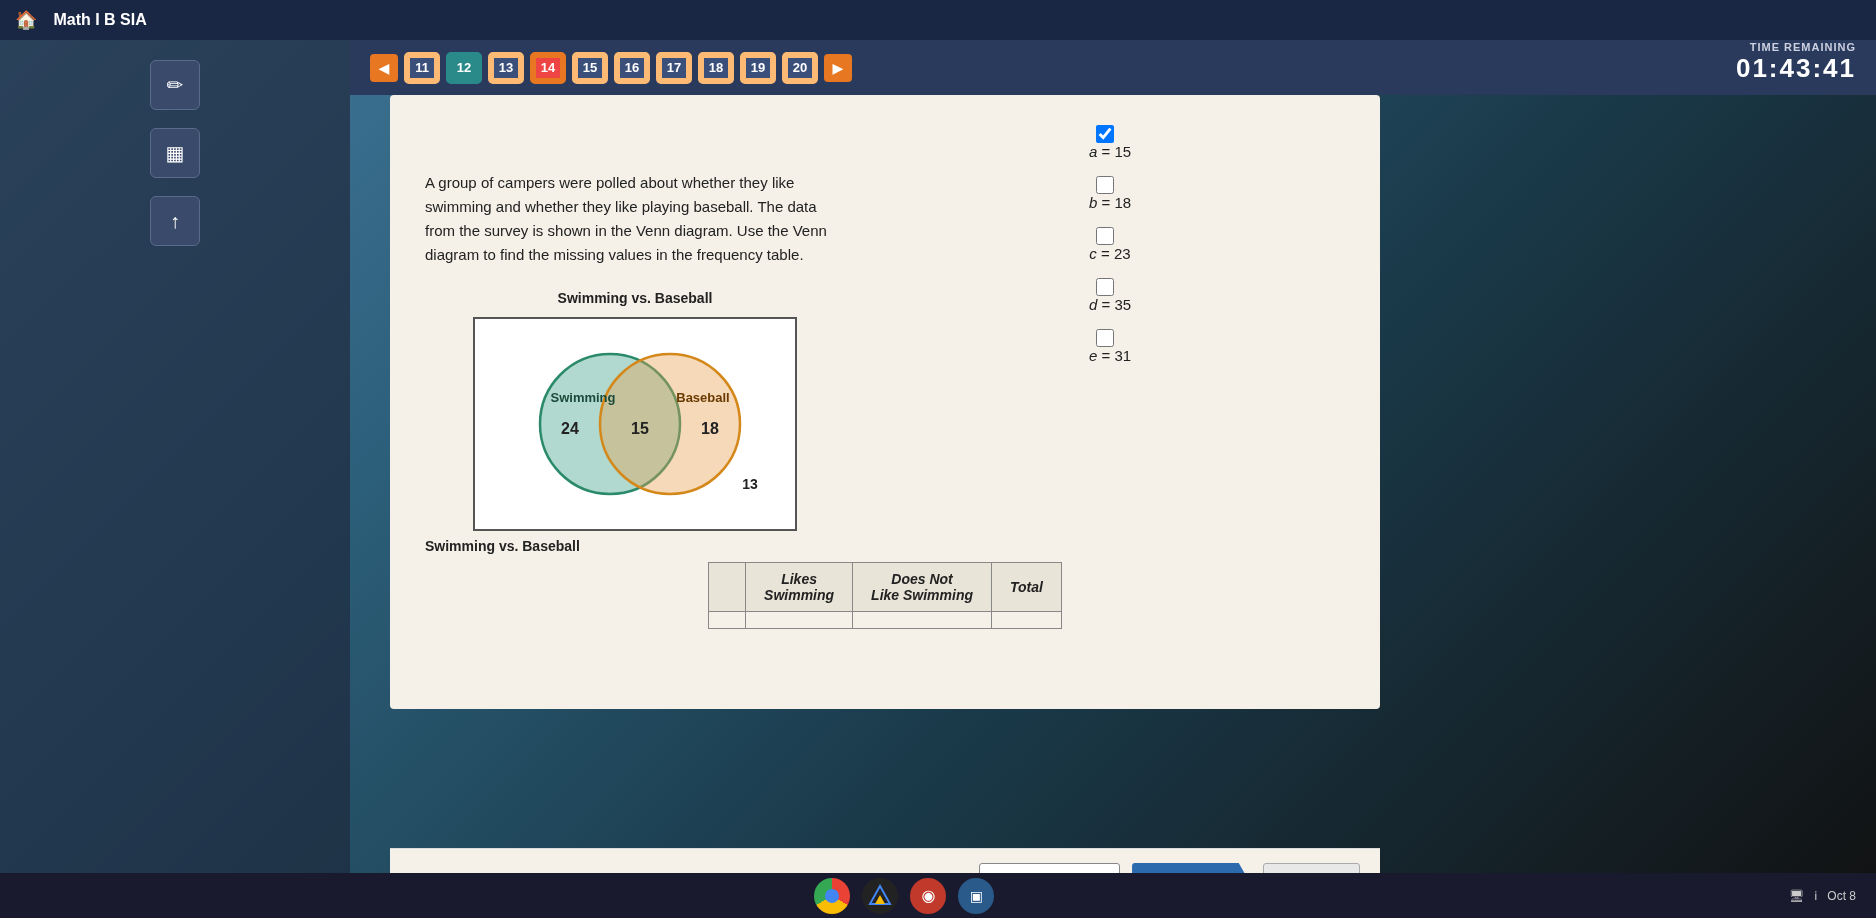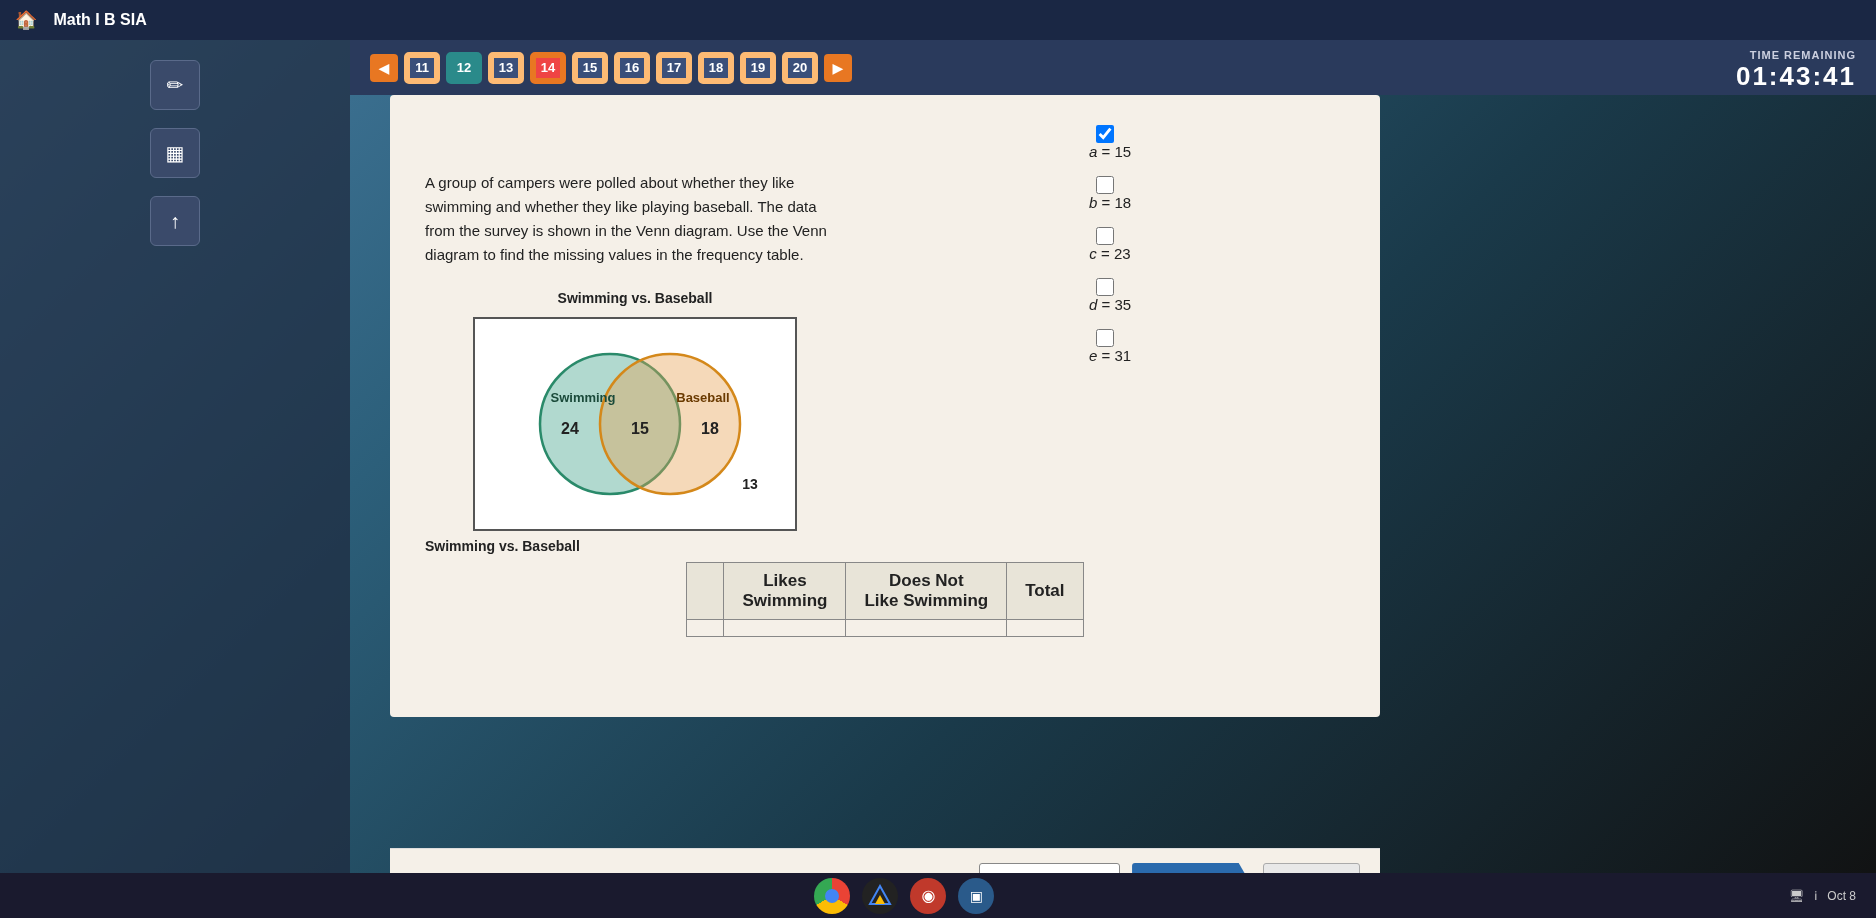--- a/index.html
+++ b/index.html
@@ -85,21 +85,21 @@
       background: #2a8a8a;
       border-color: #2a8a8a;
     }
 
     
     .timer-block {
       position: absolute;
       top: 40px; right: 20px;
       z-index: 20;
       text-align: right;
-      padding-top: 9px;
+      padding-top: 1px;
     }
     .timer-label {
       color: #ccd0e0;
       font-size: 11px;
       font-weight: bold;
       letter-spacing: 1px;
     }
     .timer-value {
       color: white;
       font-size: 26px;
@@ -215,21 +215,22 @@
     }
     .table-title {
       font-size: 14px;
       font-weight: bold;
       margin-bottom: 8px;
       color: #222;
     }
     .freq-table {
       border-collapse: collapse;
       margin: 0 auto;
-      font-size: 17px;
+      font-size: 14px;
+      font-style: italic;
     }
     .freq-table th, .freq-table td {
       border: 1px solid #888;
       padding: 8px 18px;
       text-align: center;
       color: #222;
     }
     .freq-table th {
       background: #e8e4d8;
       font-weight: bold;

